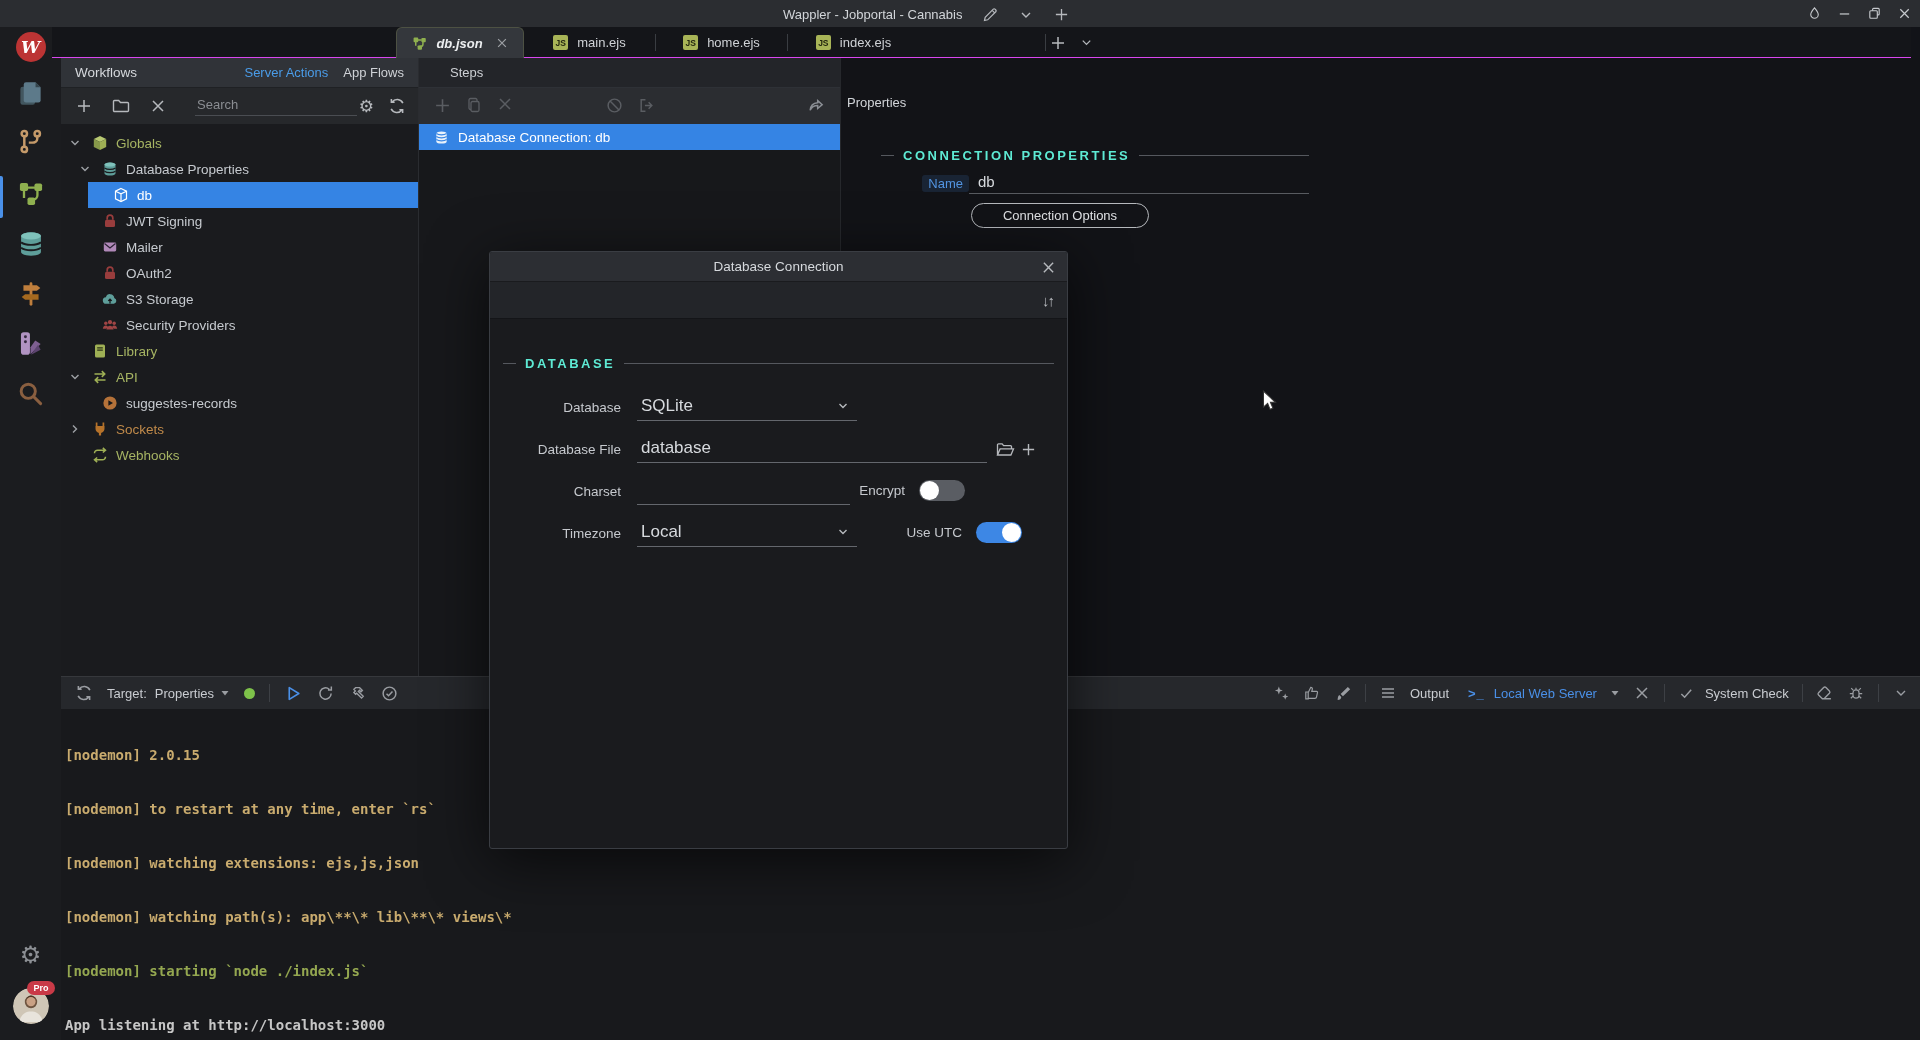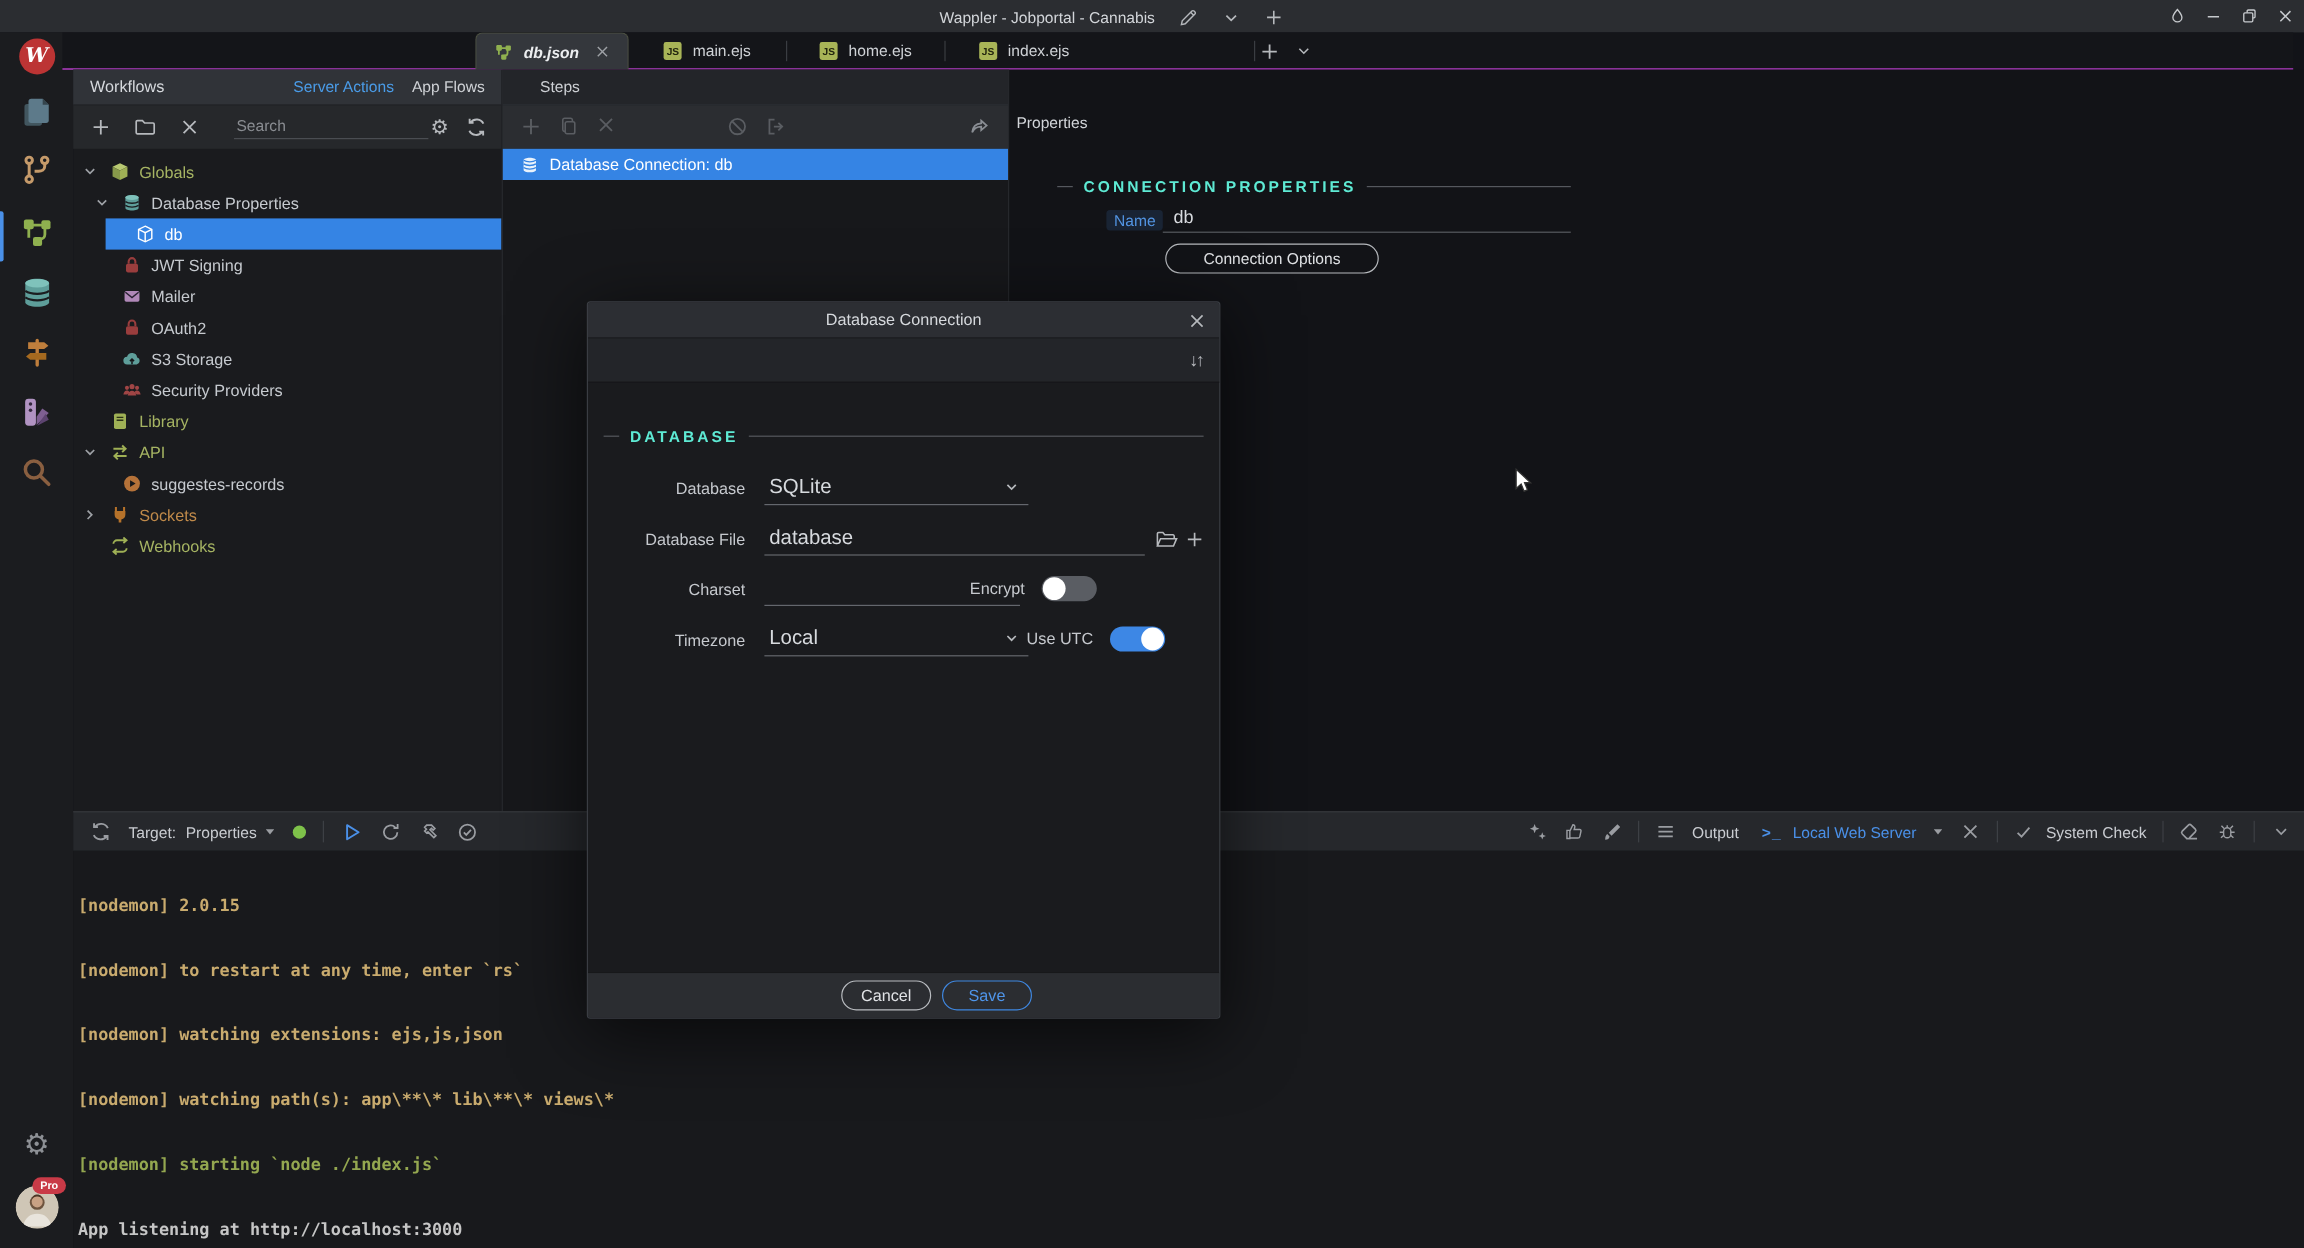--- a/index.html
+++ b/index.html
@@ -98,21 +98,21 @@
   .blue { color:#4a90e8; }
   .term-ic { color:#4a90e8; font-weight:bold; font-size:13px; letter-spacing:1px; }
   .chev-mini { width:10px; height:10px; color:#9a9da2; }
 
   
   .console { position:absolute; left:61px; top:709px; width:1859px; height:331px; background:#18191c; padding:1px 0 0 4px;
              font-family:"DejaVu Sans Mono",monospace; font-size:14px; font-weight:bold; line-height:18px; white-space:pre; overflow:hidden; }
   .cline.tan { color:#c9ab6e; } .cline.green { color:#94a750; } .cline.plain { color:#c6c6c6; }
 
   
-  .modal { position:absolute; left:489px; top:251px; width:528px; height:598px; background:#1a1b1e;
+  .modal { position:absolute; left:489px; top:251px; width:579px; height:598px; background:#1a1b1e;
            border:1px solid #3a3d43; border-radius:3px; box-shadow:0 12px 60px rgba(0,0,0,0.65); z-index:40; }
   .m-head { height:30px; background:#2c2e33; border-bottom:1px solid #1a1b1e; display:flex; align-items:center; justify-content:center;
             position:relative; color:#d6d9dd; font-size:13.5px; border-radius:2px 2px 0 0; }
   .m-close { position:absolute; right:12px; top:0; height:30px; display:flex; align-items:center; color:#b6b9bd; }
   .m-toolbar { height:37px; background:#232529; border-bottom:1px solid #141518; position:relative; }
   .m-sort { position:absolute; right:14px; top:0; height:37px; display:flex; align-items:center; color:#b6b9bd; font-size:15px; letter-spacing:-2px; }
   .m-body { padding:36px 13px 0 6px; position:relative; }
   .m-body .sec-head { margin-left:7px; }
   .m-rows { margin-top:20px; }
   .mrow { height:30px; margin-bottom:12px; display:flex; align-items:flex-end; position:relative; }
@@ -754,24 +754,20 @@
           </span>
           <span class="side utc">
             <span class="slabel">Use UTC</span>
             <span class="toggle on">
                 <span class="knob"></span>
               </span>
           </span>
         </div>
       </div>
     </div>
-    <div class="m-foot">
-      <div class="m-btn cancel">Cancel</div>
-      <div class="m-btn save">Save</div>
-    </div>
   </div>
 
   <div class="cursor">
     <svg width="15" height="22" viewBox="0 0 13 20">
         <path d="M1 1v14.5l3.8-3.3 2.2 5.4 2.6-1.1-2.2-5.3H12z" fill="#fff" stroke="#333" stroke-width="1"></path>
       </svg>
   </div>
 
 </div>
 

